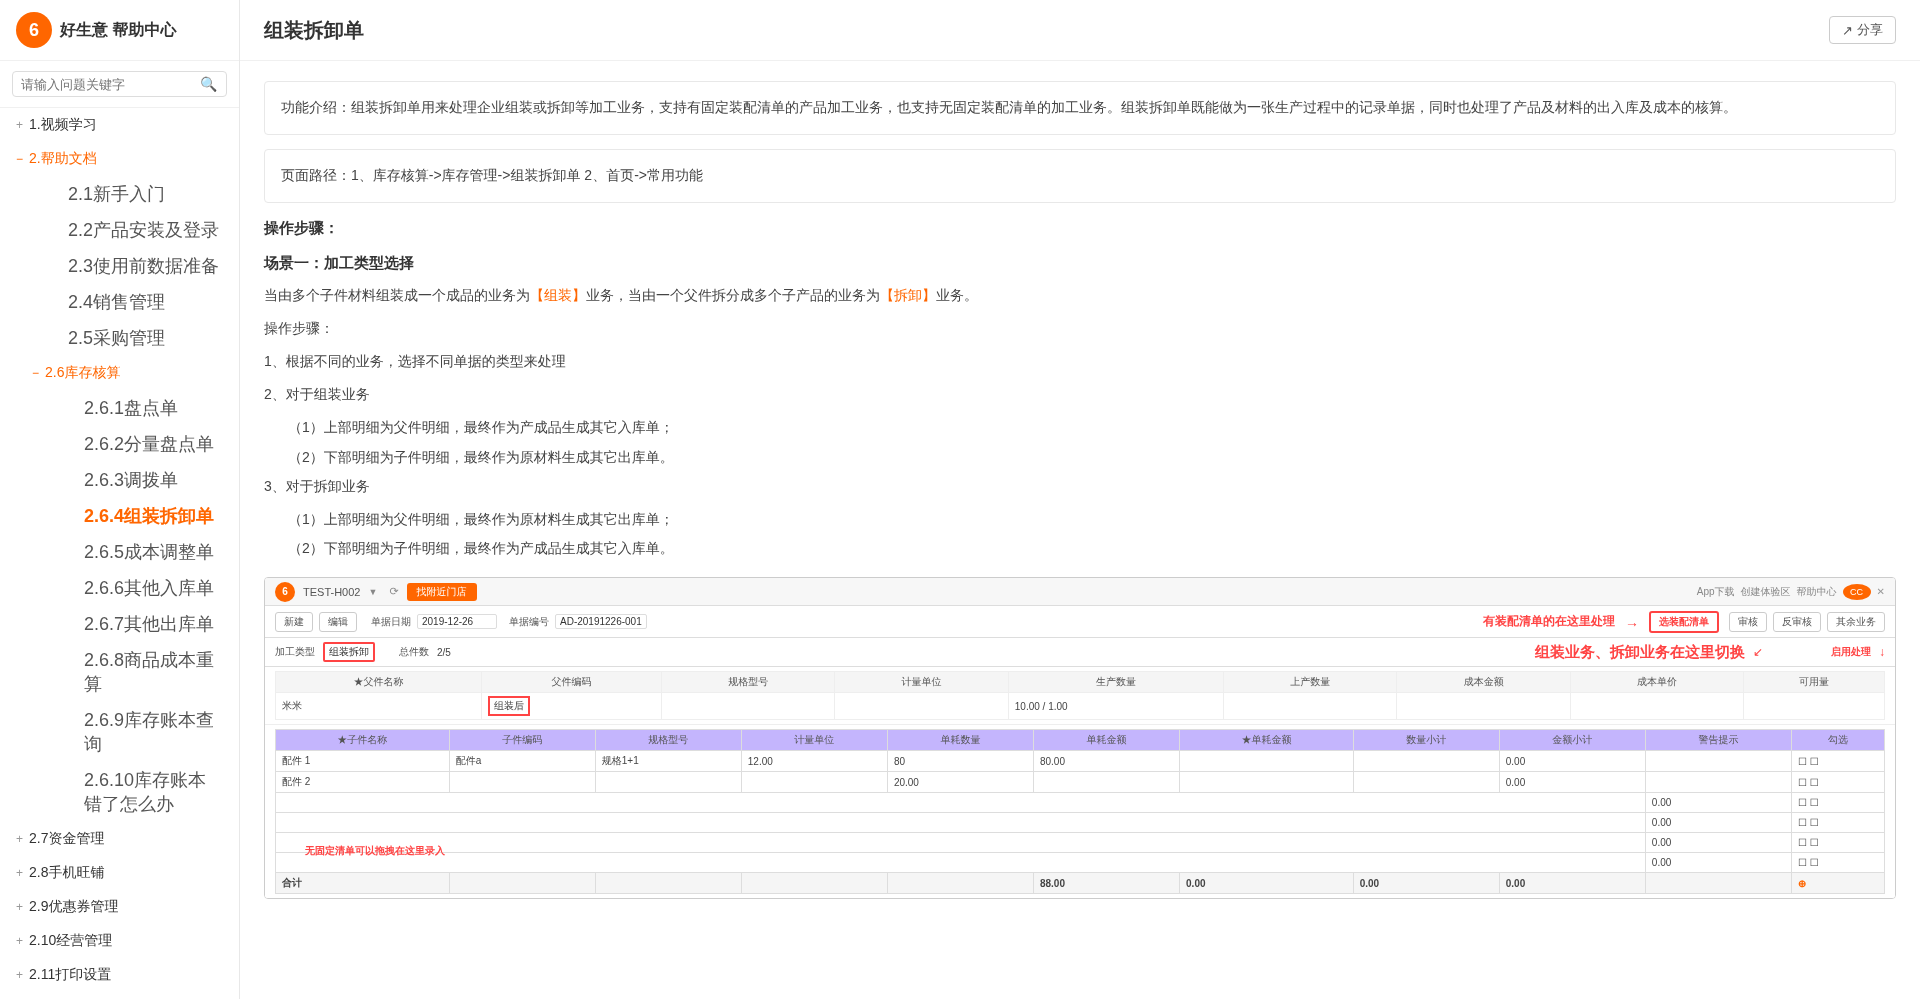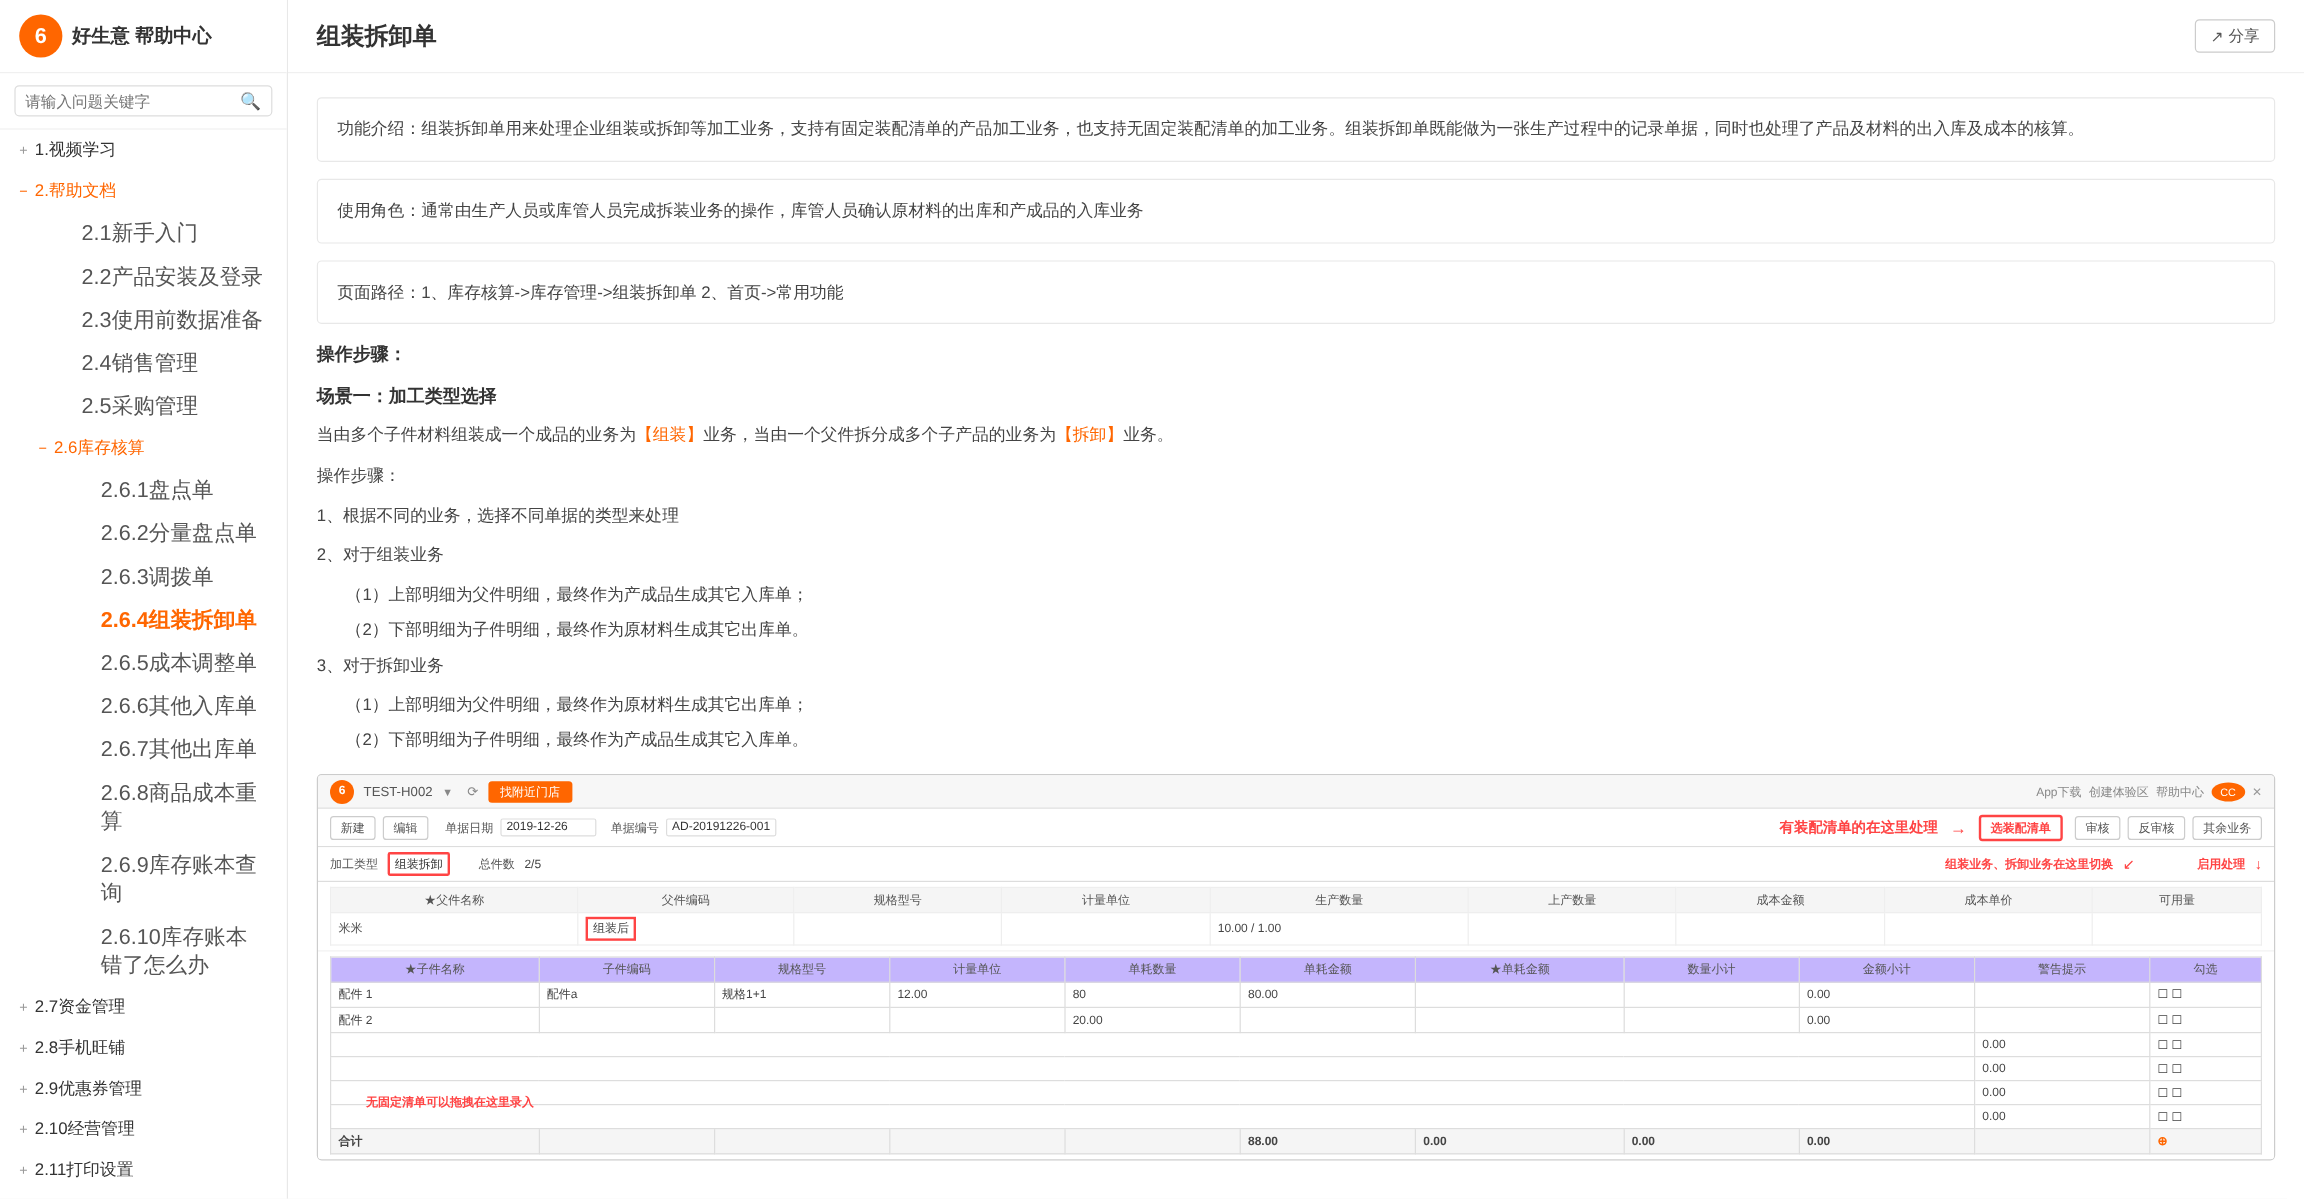--- a/index.html
+++ b/index.html
@@ -258,23 +258,20 @@
       <span>分享</span>
     </button>
   </div>
 
   <div class="content-body">
 
     <div class="info-block">
       <span>功能介绍：组装拆卸单用来处理企业组装或拆卸等加工业务，支持有固定装配清单的产品加工业务，也支持无固定装配清单的加工业务。组装拆卸单既能做为一张生产过程中的记录单据，同时也处理了产品及材料的出入库及成本的核算。</span>
     </div>
 
-    <div class="info-block">
-      <span>使用角色：通常由生产人员或库管人员完成拆装业务的操作，库管人员确认原材料的出库和产成品的入库业务</span>
-    </div>
 
     <div class="info-block">
       <span>页面路径：1、库存核算-&gt;库存管理-&gt;组装拆卸单 2、首页-&gt;常用功能</span>
     </div>
 
     <div class="section-title">操作步骤：</div>
 
     <div class="section-title">场景一：加工类型选择</div>
 
     <div class="step-text">
@@ -328,24 +325,24 @@
             <span class="mock-btn">反审核</span>
             <span class="mock-btn">其余业务</span>
           </div>
         </div>
 
         <div style="background:#fff; padding:4px 10px; border-bottom:1px solid #ddd; display:flex; align-items:center; gap:8px; position:relative;">
           <span style="font-size:10px; color:#555;">加工类型</span>
           <span class="mock-select-box">组装拆卸</span>
           <span style="margin-left:16px; font-size:10px; color:#555;">总件数</span>
           <span style="font-size:10px; color:#444;">2/5</span>
-          <span style="margin-left:auto; color:#ff4444; font-size:10px; font-weight:bold;font-family:Liberation Mono, monospace;">组装业务、拆卸业务在这里切换</span>
+          <span style="margin-left:auto; color:#ff4444; font-size:15px; font-weight:bold;font-family:Liberation Mono, monospace;">组装业务、拆卸业务在这里切换</span>
           <span style="color:#ff4444; font-size:12px;">↙</span>
 
-          <span style="color:#ff4444; font-size:10px; font-weight:bold; margin-left:44px;">启用处理</span>
+          <span style="color:#ff4444; font-size:10px; font-weight:bold; margin-left:60px;">启用处理</span>
           <span style="color:#ff4444; font-size:12px;">↓</span>
         </div>
 
         <div style="padding:4px 10px; background:#fff; border-bottom:1px solid #eee;">
           <table class="mock-table">
             <thead>
               <tr>
                 <th>★父件名称</th>
                 <th>父件编码</th>
                 <th>规格型号</th>

